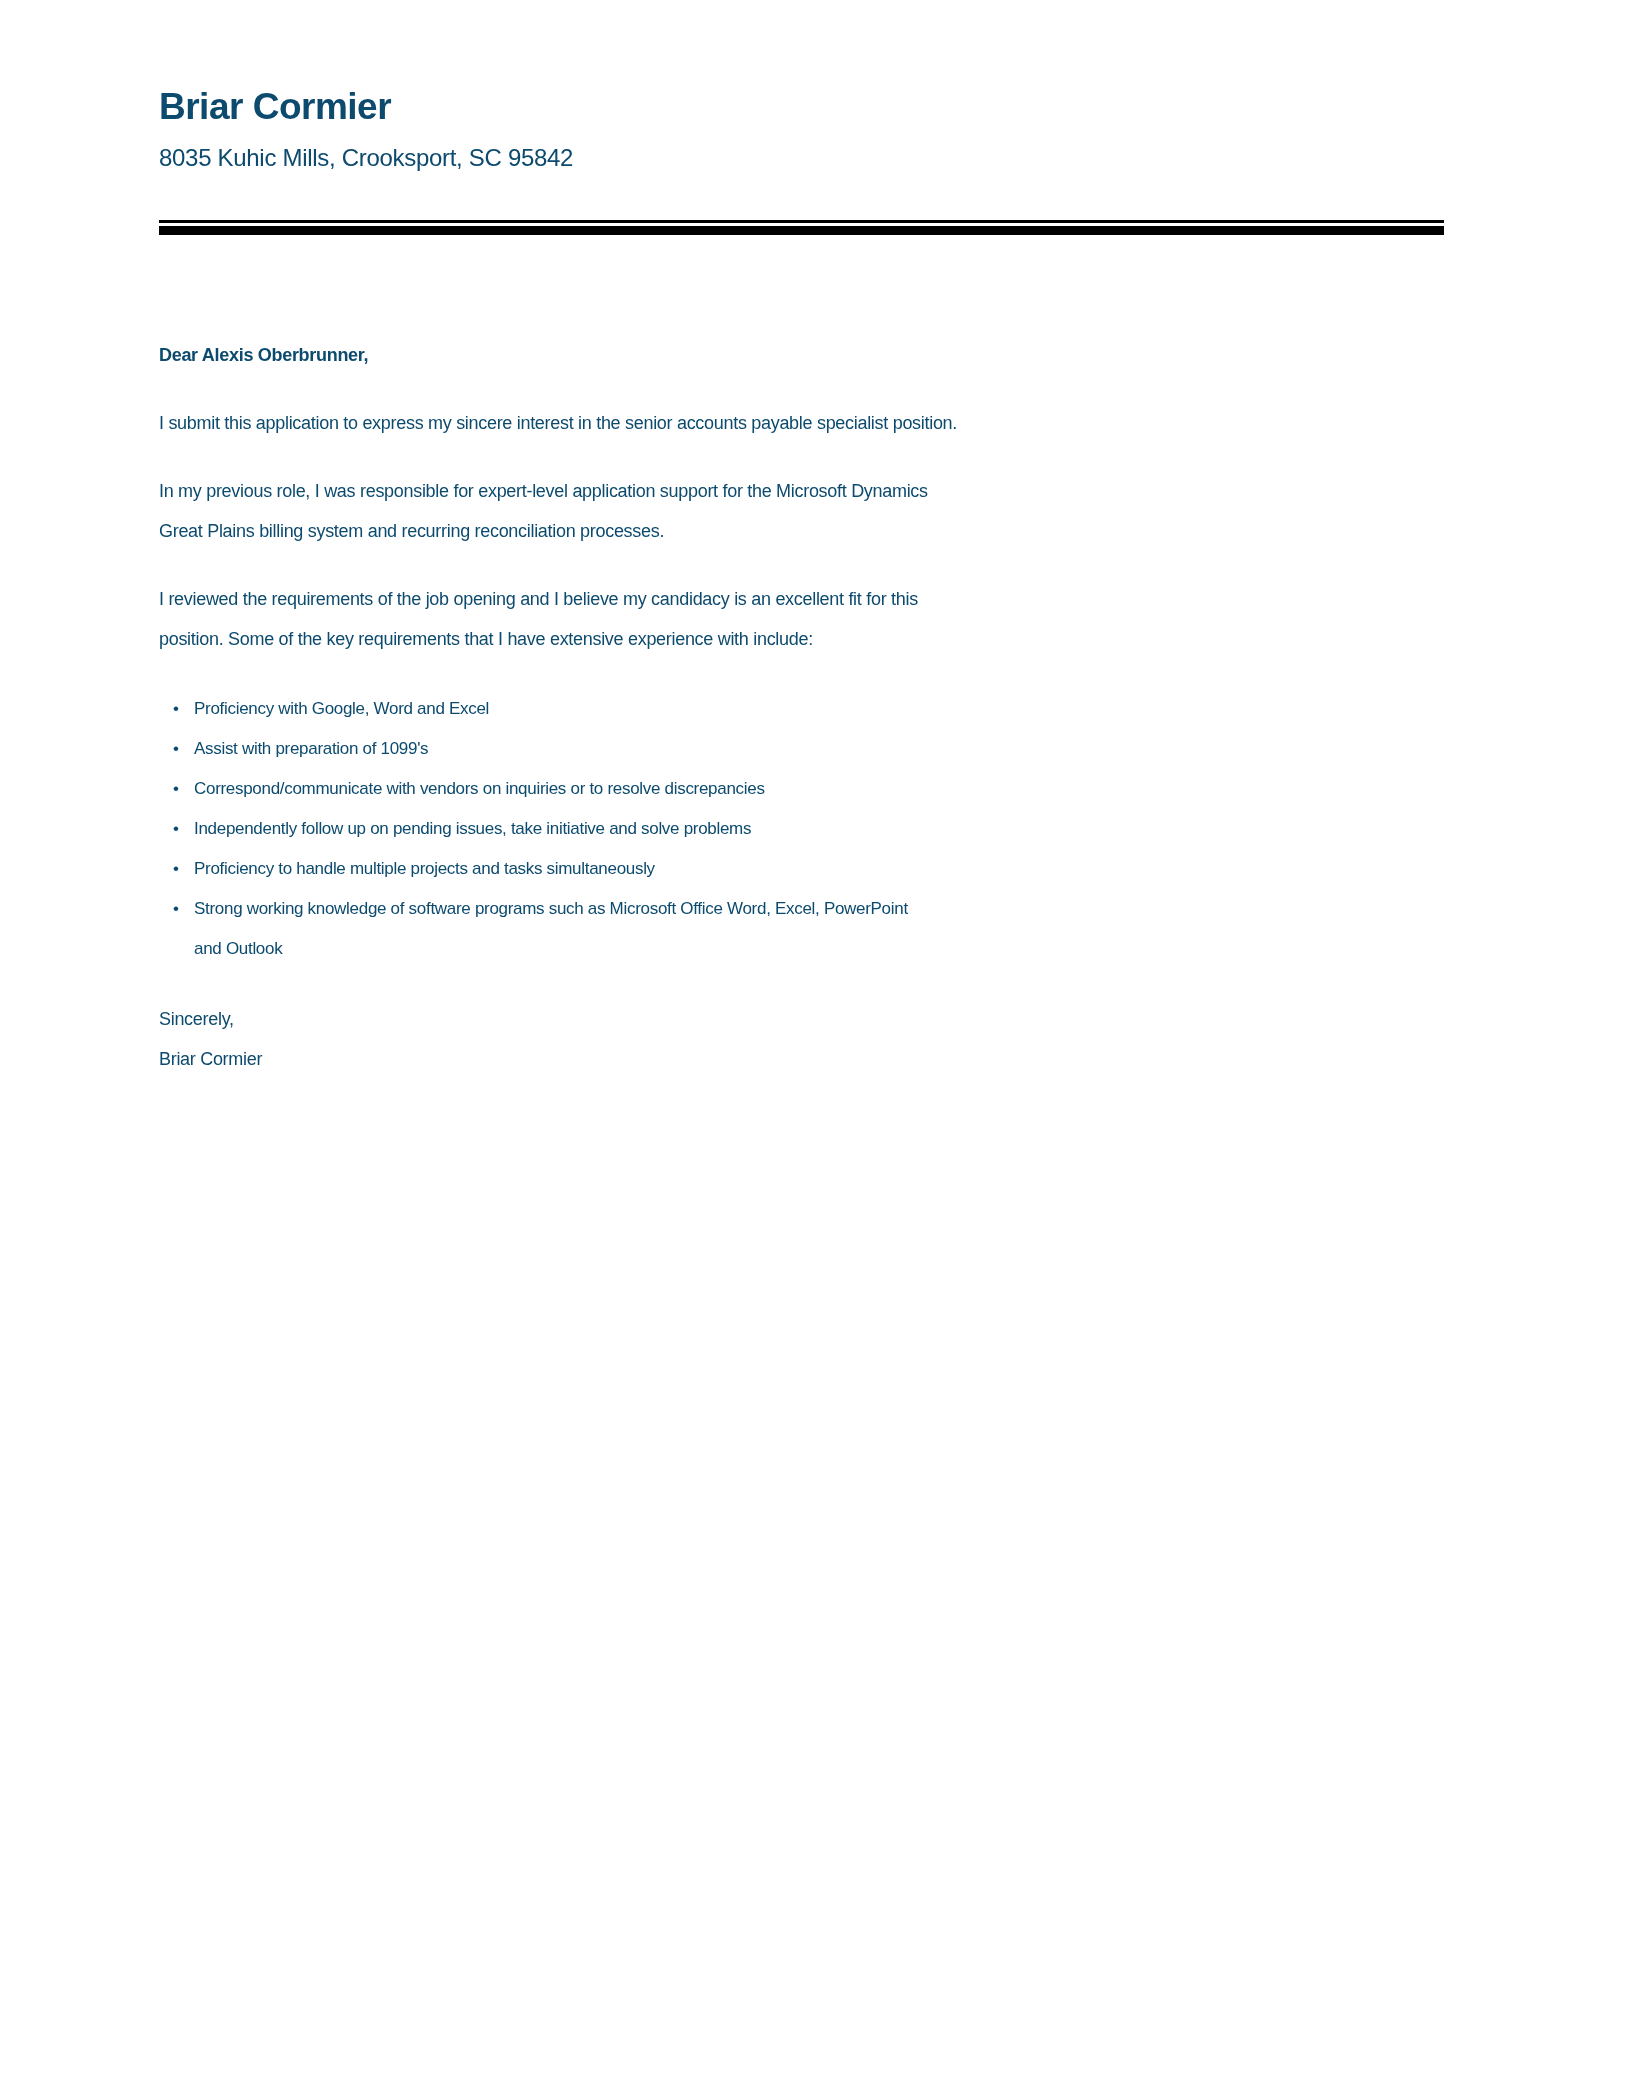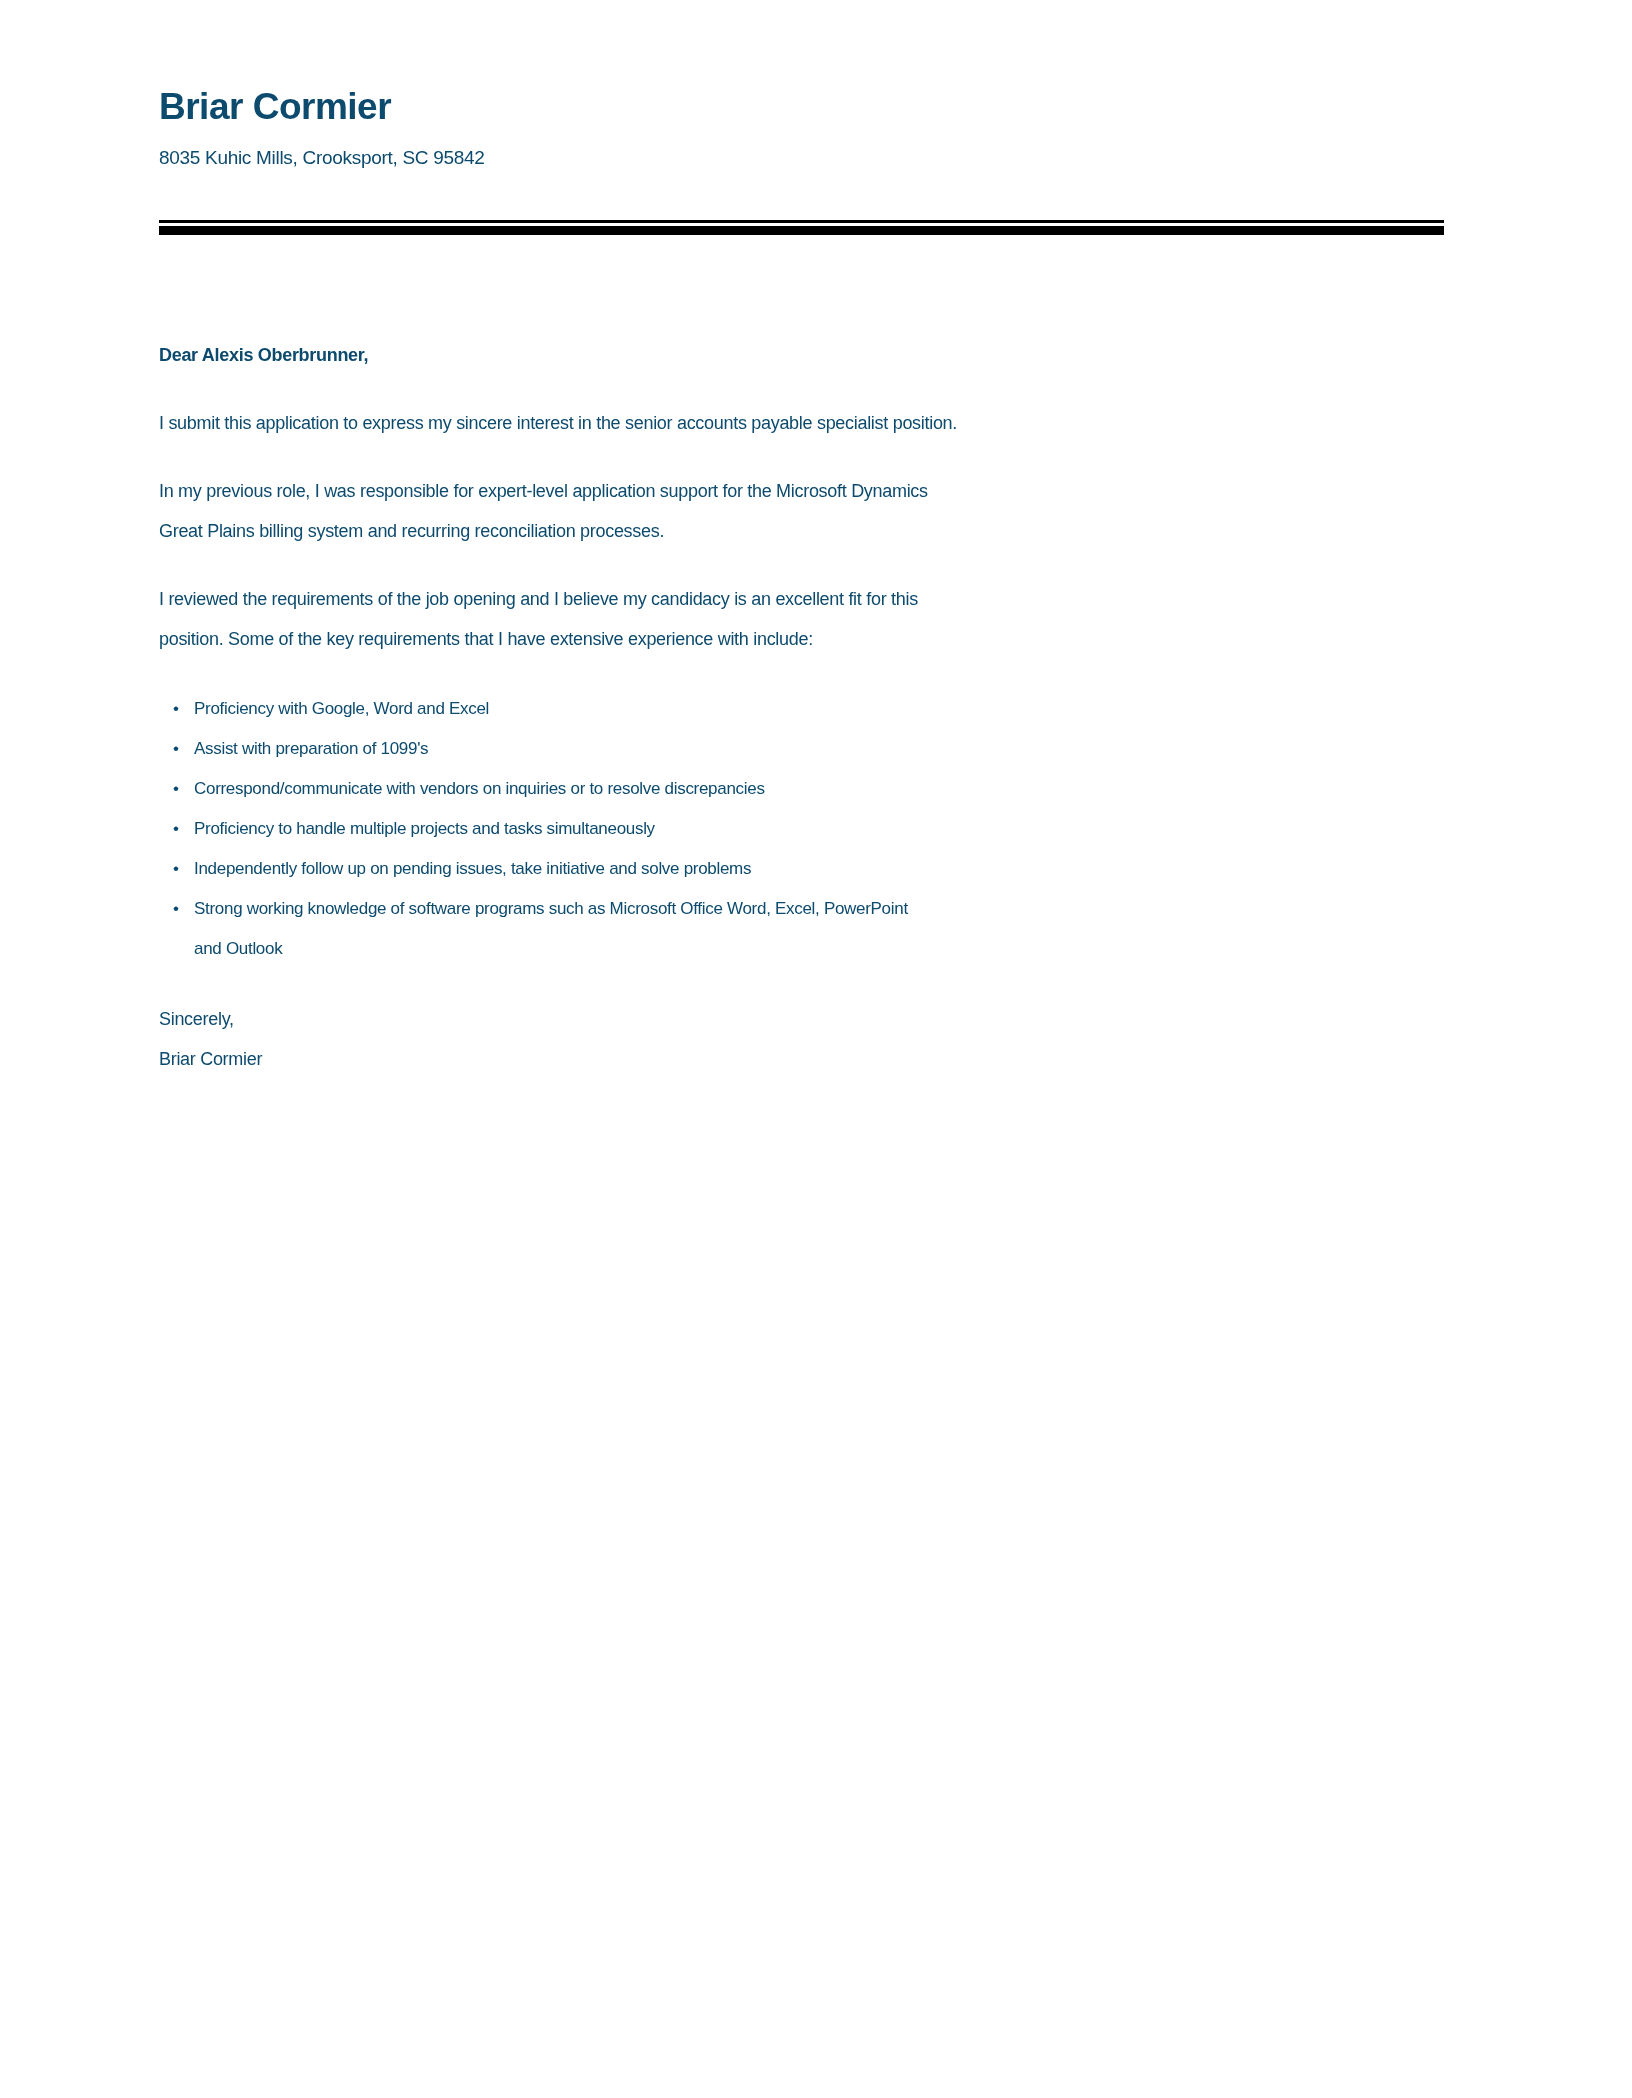--- a/index.html
+++ b/index.html
@@ -22,21 +22,21 @@
   }
   .sender-name {
     margin: 0;
     font-size: 37px;
     font-weight: 700;
     line-height: 41px;
     letter-spacing: -0.5px;
   }
   .sender-address {
     margin-top: 14px;
-    font-size: 19px;
+    font-size: 24px;
     line-height: 34px;
   }
   .divider {
     margin-top: 45px;
     width: 100%;
     height: 3px;                    
     border-top: 3px solid #000000;  
     border-bottom: 9px solid #000000; 
   }
   .body-text p {
@@ -96,22 +96,22 @@
     <p>In my previous role, I was responsible for expert-level application support for the Microsoft Dynamics
 Great Plains billing system and recurring reconciliation processes.</p>
 
     <p>I reviewed the requirements of the job opening and I believe my candidacy is an excellent fit for this
 position. Some of the key requirements that I have extensive experience with include:</p>
 
     <ul class="bullets">
       <li>Proficiency with Google, Word and Excel</li>
       <li>Assist with preparation of 1099's</li>
       <li>Correspond/communicate with vendors on inquiries or to resolve discrepancies</li>
+      <li>Independently follow up on pending issues, take initiative and solve problems</li>
       <li>Proficiency to handle multiple projects and tasks simultaneously</li>
-      <li>Independently follow up on pending issues, take initiative and solve problems</li>
       <li>Strong working knowledge of software programs such as Microsoft Office Word, Excel, PowerPoint
 and Outlook</li>
     </ul>
 
 
     <p class="closing-block"><span>Sincerely,</span><br><span>Briar Cormier</span></p>
 
   </main>
 </div>
 

